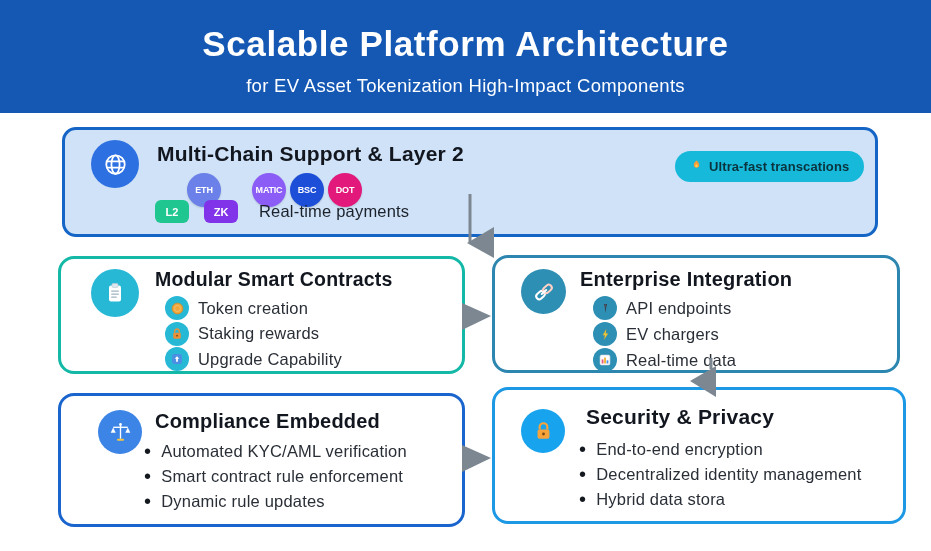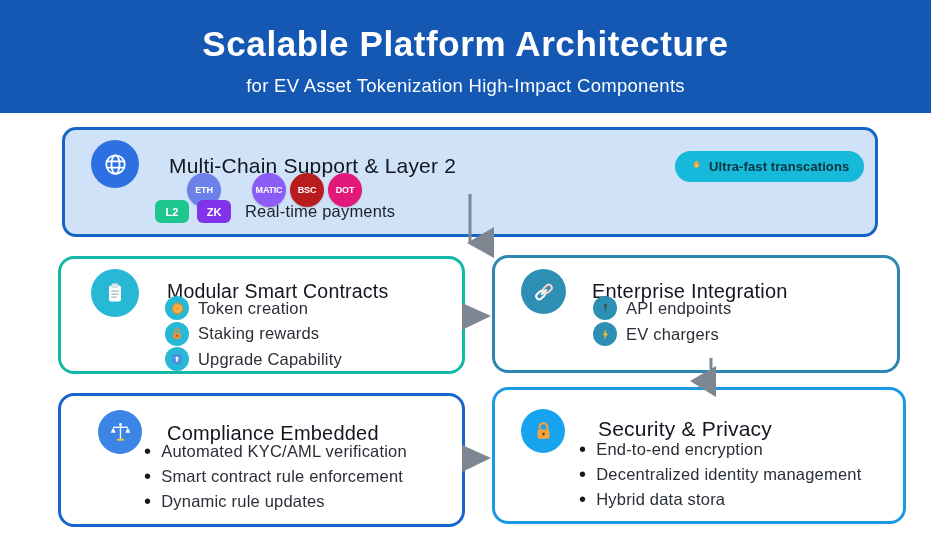--- a/index.html
+++ b/index.html
@@ -6,32 +6,32 @@
   .stage{position:relative;width:931px;height:551px;background:#ffffff;overflow:hidden;
          font-family:"Liberation Sans",sans-serif;color:#23272e;padding-left:17px;}
 
   
   .hdr{position:absolute;left:0;top:0;width:931px;height:113px;background:#1458b4;text-align:center;color:#fff;}
   .hdr h1{margin:0;padding-top:24px;font-size:35px;font-weight:bold;letter-spacing:.6px;}
   .hdr .sub{margin-top:11px;font-size:18.5px;letter-spacing:.3px;}
 
   
   .card{position:absolute;background:#fff;border-radius:16px;box-sizing:border-box;}
-  .card h2{position:absolute;margin:12px;font-size:20px;font-weight:normal;color:#12161f;letter-spacing:.2px;white-space:nowrap;}
+  .card h2{position:absolute;margin:0;font-size:20px;font-weight:bold;color:#12161f;letter-spacing:.2px;white-space:nowrap;}
   .hicon{position:absolute;border-radius:50%;display:flex;align-items:center;justify-content:center;}
   .hicon svg{display:block;}
 
   
   #card-multichain{left:62px;top:127px;width:816px;height:110px;background:#cfe2f7;border:3px solid #1465c6;border-radius:14px;}
   #card-multichain .hicon{left:26px;top:10px;width:48px;height:48px;background:#2d70e2;}
   #card-multichain h2{left:92px;top:12px;font-size:21px;}
   .chains{position:absolute;left:122px;top:43px;display:flex;gap:4px;}
   .chain{width:34px;height:34px;border-radius:50%;display:flex;align-items:center;justify-content:center;
          color:#fff;font-size:9px;font-weight:bold;letter-spacing:-.2px;box-shadow:0 1px 2px rgba(0,0,0,.15);}
-  .tagsrow{position:absolute;left:90px;top:70px;display:flex;align-items:center;gap:8px;}
+  .tagsrow{position:absolute;left:90px;top:70px;display:flex;align-items:center;gap:15px;}
   .tag{height:23px;min-width:34px;padding:0 6px;border-radius:6px;display:flex;align-items:center;justify-content:center;
        color:#fff;font-size:11px;font-weight:bold;box-sizing:border-box;}
   .note{font-size:16.5px;color:#1c222b;margin-left:6px;letter-spacing:.2px;}
   .pill{position:absolute;left:610px;top:21px;height:31px;padding:0 15px;border-radius:16px;background:#17b9da;
         display:flex;align-items:center;gap:6px;font-size:13px;font-weight:bold;color:#0a333e;letter-spacing:.1px;}
 
   
   #card-modular{left:58px;top:256px;width:407px;height:118px;border:3px solid #14b8a6;}
   #card-modular .hicon{left:30px;top:10px;width:48px;height:48px;background:#27b8d6;}
   #card-modular h2{left:94px;top:9px;font-size:19.5px;}
@@ -84,21 +84,21 @@
             <circle cx="12" cy="12" r="8.2"></circle>
             <ellipse cx="12" cy="12" rx="3.6" ry="8.2"></ellipse>
             <path d="M4.2 9.2h15.6M4.2 14.8h15.6"></path>
           </g>
         </svg>
     </div>
     <h2>Multi-Chain Support &amp; Layer 2</h2>
     <div class="chains">
       <span class="chain" style="background-color: rgb(107, 128, 232);">ETH</span>
       <span class="chain" style="background-color: #8b5cf6; margin-left: 27px;">MATIC</span>
-      <span class="chain" style="background-color: #b91c1c;">BSC</span>
+      <span class="chain" style="background-color: #1d4ed8;">BSC</span>
       <span class="chain" style="background-color: rgb(226, 24, 122);">DOT</span>
     </div>
     <div class="tagsrow">
       <span class="tag" style="background-color: rgb(31, 198, 143);">L2</span>
       <span class="tag" style="background-color: rgb(128, 51, 232);">ZK</span>
       <span class="note">Real-time payments</span>
     </div>
     <div class="pill">
       <span>
         <svg width="13" height="15" viewBox="0 0 24 24">
@@ -174,20 +174,31 @@
           </span>
         <span class="lbl">API endpoints</span>
       </div>
       <div class="irow">
         <span class="bicon">
             <svg width="13" height="13" viewBox="0 0 24 24">
               <path d="M13.2 2.5L7 13.2h4l-1.8 8.3L16.8 10h-4.2l.6-7.5z" fill="#f3c93d" stroke="#b99a28" stroke-width=".5"></path>
             </svg>
           </span>
         <span class="lbl">EV chargers</span>
+      </div>
+      <div class="irow">
+        <span class="bicon">
+            <svg width="14" height="14" viewBox="0 0 24 24">
+              <rect x="3.5" y="3.5" width="17" height="17" rx="2.6" fill="#fff" stroke="#cfd8e0" stroke-width="1"></rect>
+              <rect x="6.3" y="11" width="3.1" height="7" fill="#e35a7a"></rect>
+              <rect x="10.5" y="7.8" width="3.1" height="10.2" fill="#f0b32e"></rect>
+              <rect x="14.7" y="12.6" width="3.1" height="5.4" fill="#4a8fe2"></rect>
+            </svg>
+          </span>
+        <span class="lbl">Real-time data</span>
       </div>
     </div>
   </div>
 
   <div class="card" id="card-compliance">
     <div class="hicon">
       <svg width="25" height="25" viewBox="0 0 24 24">
           <g stroke="#fff" stroke-width="1.3" fill="none">
             <path d="M12 4.5v13.5"></path>
             <path d="M5 7h14"></path>

